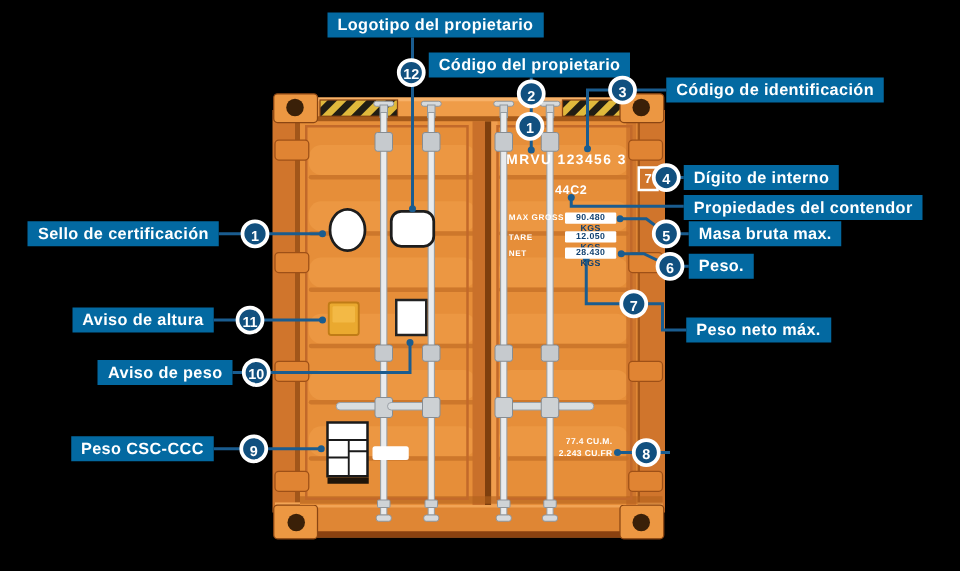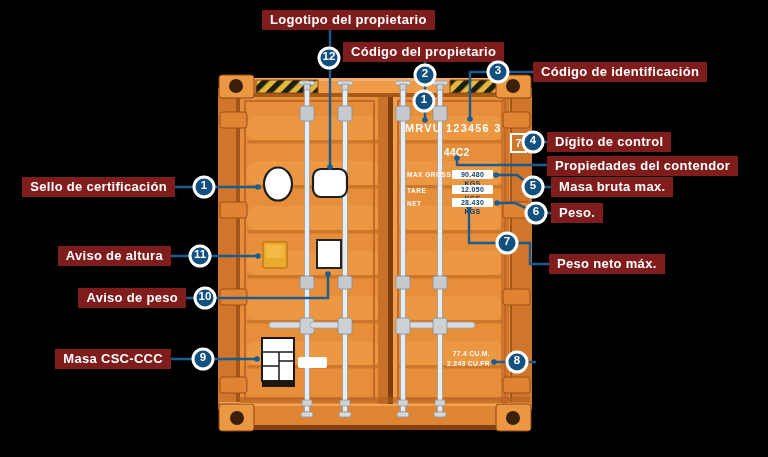--- a/index.html
+++ b/index.html
@@ -1,27 +1,27 @@
 <!DOCTYPE html>
 <html><head>
 <meta charset="utf-8">
 <style>
   html,body{margin:0;padding:0;background:#000;}
   .stage{position:relative;width:768px;height:457px;background:#000;overflow:hidden;
          font-family:"Liberation Sans",sans-serif;}
   .stage svg{position:absolute;left:0;top:0;}
 
   
-  .lbl{position:absolute;height:20px;line-height:20px;padding:0 8px;background:#7f1d1d;
+  .lbl{position:absolute;height:20px;line-height:20px;padding:0 8px;background:#0369a1;
        color:#fff;font-size:13px;font-weight:700;letter-spacing:.3px;white-space:nowrap;}
 
   
   .marker{position:absolute;width:17px;height:17px;border:3px solid #fff;border-radius:50%;
           background:#11507f;color:#fff;font-size:11.5px;font-weight:700;
-          display:flex;align-items:flex-start;justify-content:center;
+          display:flex;align-items:flex-end;justify-content:center;
           transform:translate(-50%,-50%);z-index:5;}
 
   
   .mk{position:absolute;color:#fff;font-weight:700;white-space:nowrap;}
   .mk-big{font-size:11px;letter-spacing:1.2px;}
   .mk-mid{font-size:10px;letter-spacing:.5px;}
   .mk-sm{font-size:6.5px;letter-spacing:.5px;}
   .val{position:absolute;width:41px;height:9px;line-height:9px;background:#fff;color:#0f3f6e;
        font-size:7px;font-weight:700;text-align:center;letter-spacing:.3px;border-radius:1px;}
   .sevenbox{position:absolute;left:510px;top:133px;width:13px;height:16px;border:2px solid #fff;
@@ -240,26 +240,26 @@
   <div class="val" style="left:452px;top:170px">90.480 KGS</div>
   <div class="val" style="left:452px;top:184.5px">12.050 KGS</div>
   <div class="val" style="left:452px;top:198px">28.430 KGS</div>
 
   <div class="vol" style="top:349.5px">77.4 CU.M.</div>
   <div class="vol" style="top:359.5px">2.243 CU.FR</div>
 
   <div class="lbl" style="left:262px;top:10px">Logotipo del propietario</div>
   <div class="lbl" style="left:343px;top:42px">Código del propietario</div>
   <div class="lbl" style="left:533px;top:62px">Código de identificación</div>
-  <div class="lbl" style="left:547px;top:132px">Dígito de control</div>
+  <div class="lbl" style="left:547px;top:132px">Dígito de interno</div>
   <div class="lbl" style="left:547px;top:156px">Propiedades del contendor</div>
   <div class="lbl" style="left:551px;top:177px">Masa bruta max.</div>
   <div class="lbl" style="left:551px;top:203px">Peso.</div>
   <div class="lbl" style="left:549px;top:254px">Peso neto máx.</div>
-  <div class="lbl" style="right:597px;top:349px">Masa CSC-CCC</div>
+  <div class="lbl" style="right:597px;top:349px">Peso CSC-CCC</div>
   <div class="lbl" style="right:582px;top:288px">Aviso de peso</div>
   <div class="lbl" style="right:597px;top:246px">Aviso de altura</div>
   <div class="lbl" style="right:593px;top:177px">Sello de certificación</div>
 
   <div class="marker" style="left:424px;top:101px">
       <span>1</span>
     </div>
   <div class="marker" style="left:425px;top:75px">
       <span>2</span>
     </div>

